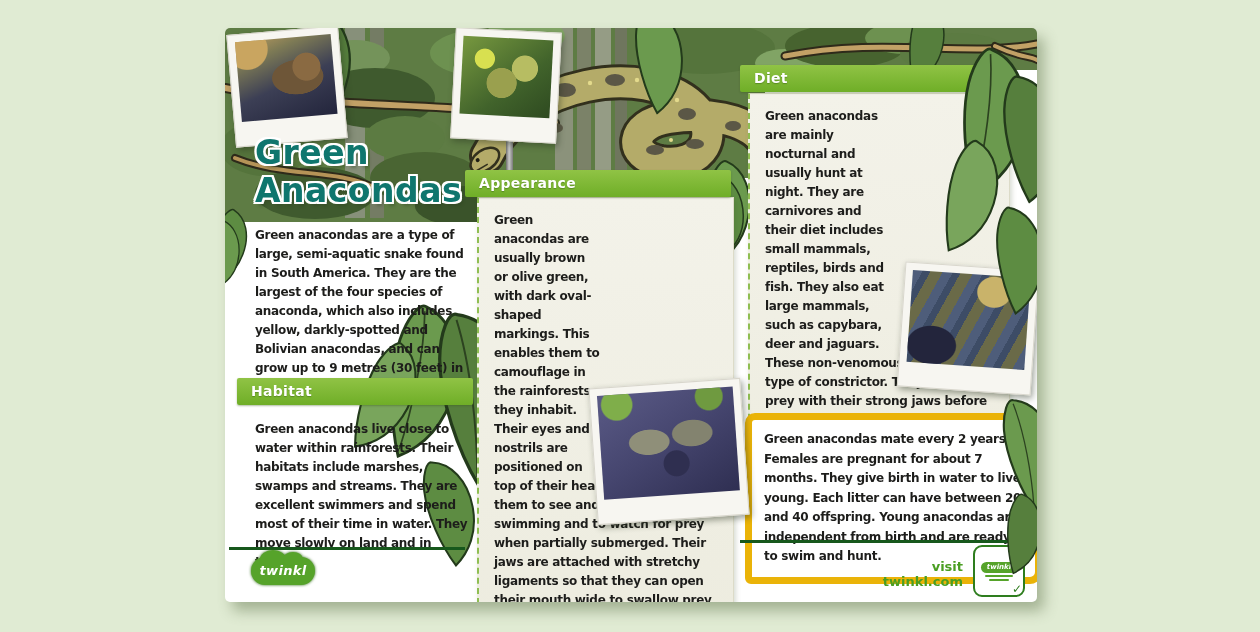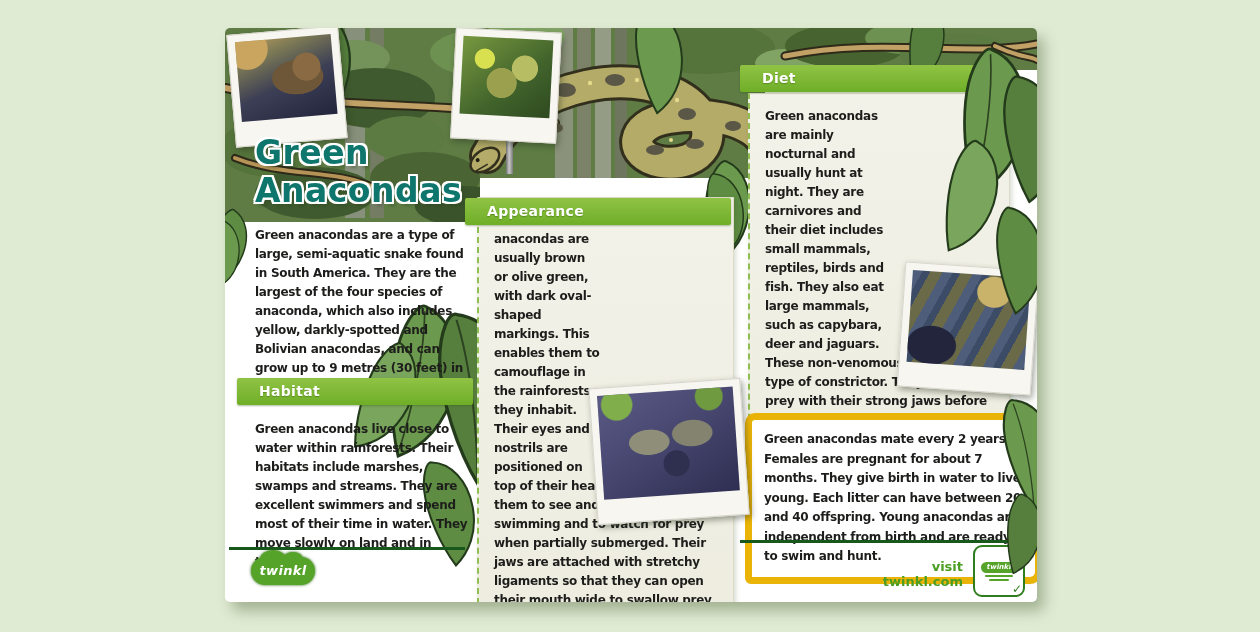--- a/index.html
+++ b/index.html
@@ -73,26 +73,26 @@
   }
   .intro{left:30px;top:198px;width:218px;}
   .habitat-body{left:30px;top:392px;width:218px;}
 
   .section-header{
     position:absolute;z-index:4;height:27px;border-radius:2px;
     background:linear-gradient(#90c345,#6fae27);
     box-shadow:0 1px 2px rgba(60,90,30,.4);
   }
   .section-header span{
-    display:block;padding-left:22px;line-height:27px;
+    display:block;padding-left:14px;line-height:27px;
     font-size:14px;font-weight:bold;color:#ffffff;letter-spacing:.3px;
     text-shadow:0 1px 1px rgba(60,100,20,.5);
   }
   .hdr-habitat{left:4px;top:350px;width:236px;margin-left:8px;}
-  .hdr-appearance{left:240px;top:142px;width:266px;margin-top:28px;}
+  .hdr-appearance{left:240px;top:142px;width:266px;}
   .hdr-diet{left:515px;top:37px;width:270px;}
   .hdr-reproduction{left:515px;top:357px;width:295px;}
 
   .card{
     position:absolute;z-index:3;color:#1d1d1b;
     background:linear-gradient(#f3f2e9,#edecdf);
     border:1px solid #dcdbc8;border-left:2px dashed #8fbe52;
     border-bottom:2px dashed #8fbe52;
     box-shadow:2px 3px 5px rgba(60,80,40,.2);
     font-size:12px;font-weight:bold;line-height:19px;letter-spacing:-0.3px;

